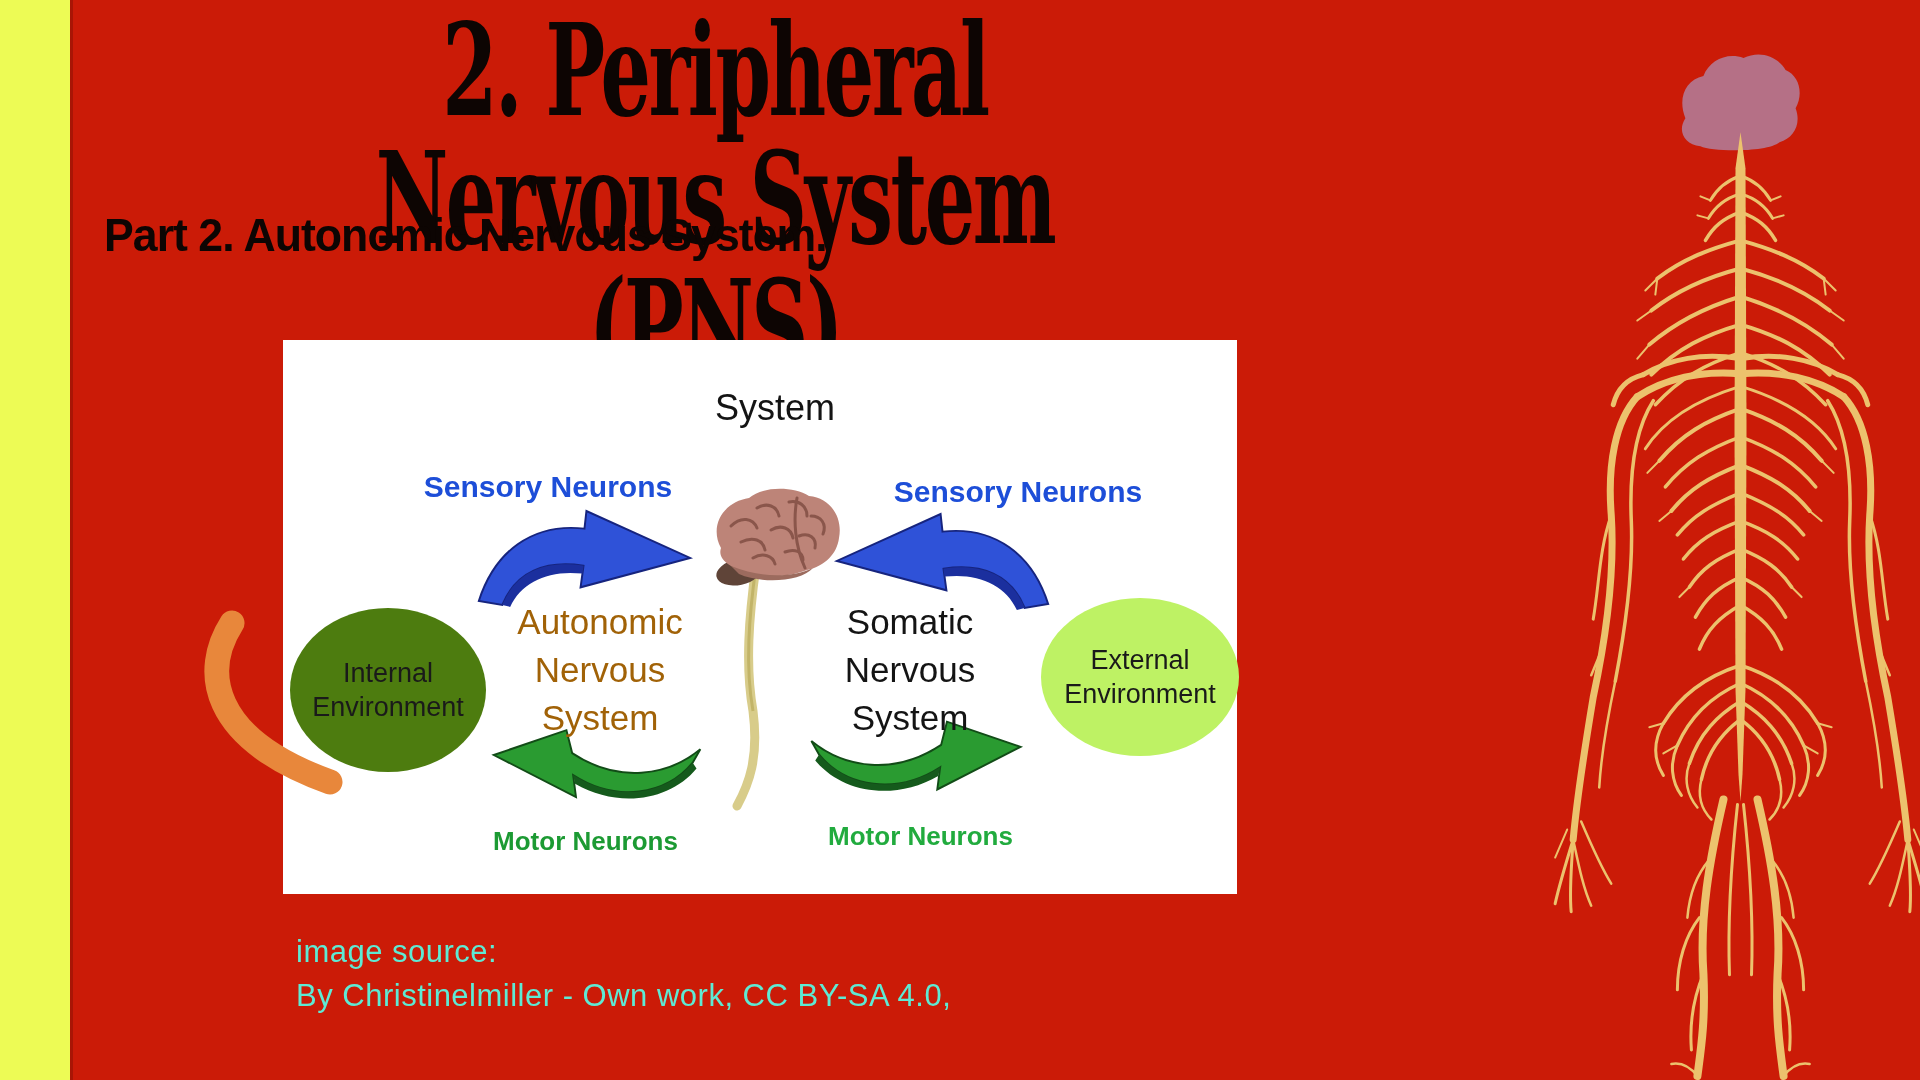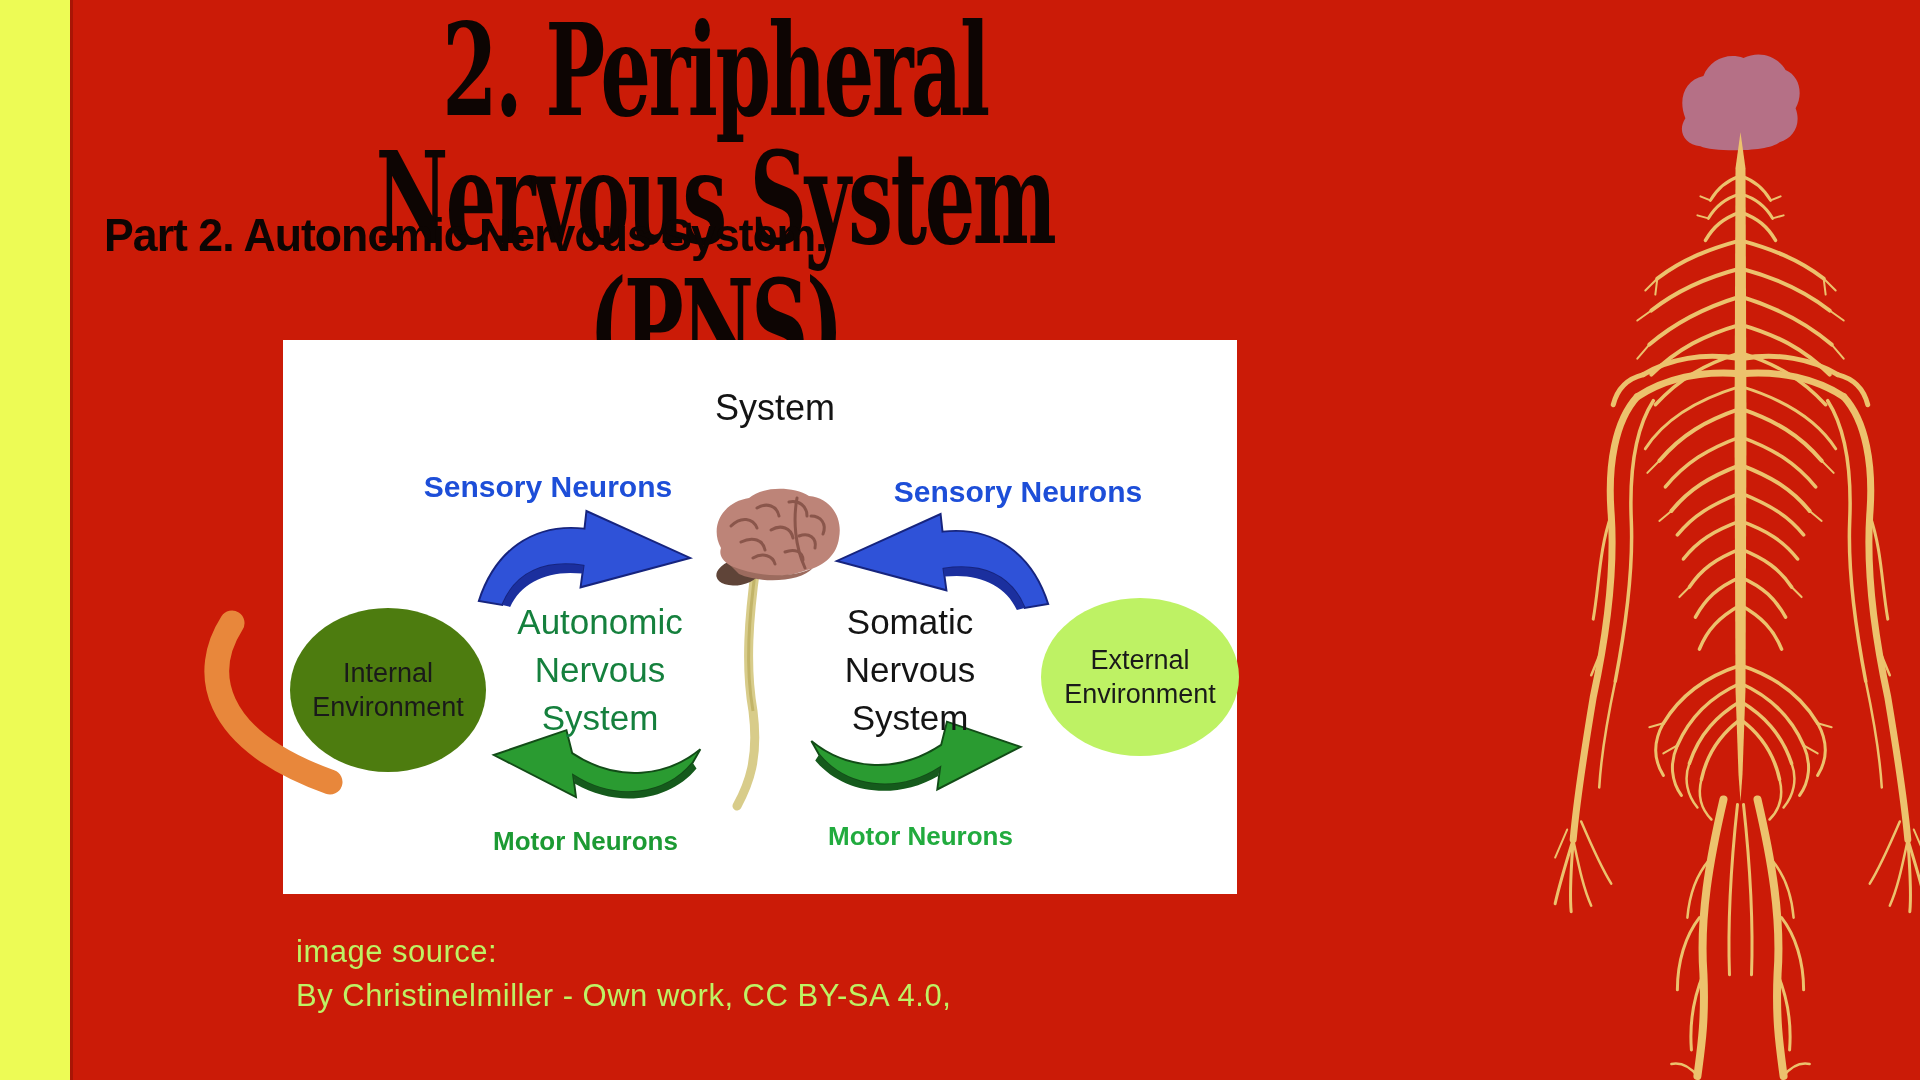--- a/index.html
+++ b/index.html
@@ -12,35 +12,35 @@
   .title-wrap{left:0;top:6px;width:1430px;text-align:center;color:#0d0503;
       font-family:"DejaVu Serif","Liberation Serif",serif;font-weight:bold;
       font-size:128px;line-height:1.0;letter-spacing:-4px;
       transform:scaleX(0.62);transform-origin:50% 0;}
   .subtitle{left:104px;top:208px;color:#0d0503;font-weight:bold;font-size:46px;
       letter-spacing:-1px;transform:scaleX(0.97);transform-origin:0 0;}
   
   .diagram{left:283px;top:340px;width:954px;height:554px;background:#ffffff;}
   .diagram .lbl{position:absolute;text-align:center;}
   .cns{left:342px;top:46px;width:300px;font-size:36px;line-height:44px;color:#141414;}
-  .ans{left:217px;top:258px;width:200px;font-size:35px;line-height:48px;color:#15803d;}
+  .ans{left:217px;top:258px;width:200px;font-size:35px;line-height:48px;color:#a16207;}
   .sns{left:527px;top:258px;width:200px;font-size:35px;line-height:48px;color:#141414;}
   .sensory{font-weight:bold;font-size:30px;color:#1d4ed8;}
   .sensL{left:140px;top:130px;width:250px;}
   .sensR{left:610px;top:135px;width:250px;}
   .motor{font-weight:bold;font-size:26px;}
   .motL{left:175px;top:486px;width:255px;color:#1c9a33;}
   .motR{left:510px;top:481px;width:255px;color:#21ab3e;}
   .ellipse{position:absolute;border-radius:50%;display:flex;align-items:center;justify-content:center;
       text-align:center;font-size:27px;line-height:34px;color:#1a1a1a;}
   .intEnv{left:7px;top:268px;width:196px;height:164px;background:#4d7c0f;}
   .extEnv{left:758px;top:258px;width:198px;height:158px;background:#bef264;}
   .arrow{position:absolute;}
   .mirror{transform:scaleX(-1);}
-  .caption{left:296px;top:930px;color:#bef264;font-size:31px;line-height:44px;letter-spacing:0.5px;}
+  .caption{left:296px;top:930px;color:#5eead4;font-size:31px;line-height:44px;letter-spacing:0.5px;}
 </style>
 </head>
 <body>
 
 <div class="abs stripe"></div>
 
 <div class="abs title-wrap">
   <div>2. Peripheral Nervous System</div>
   <div>(PNS)</div>
 </div>

